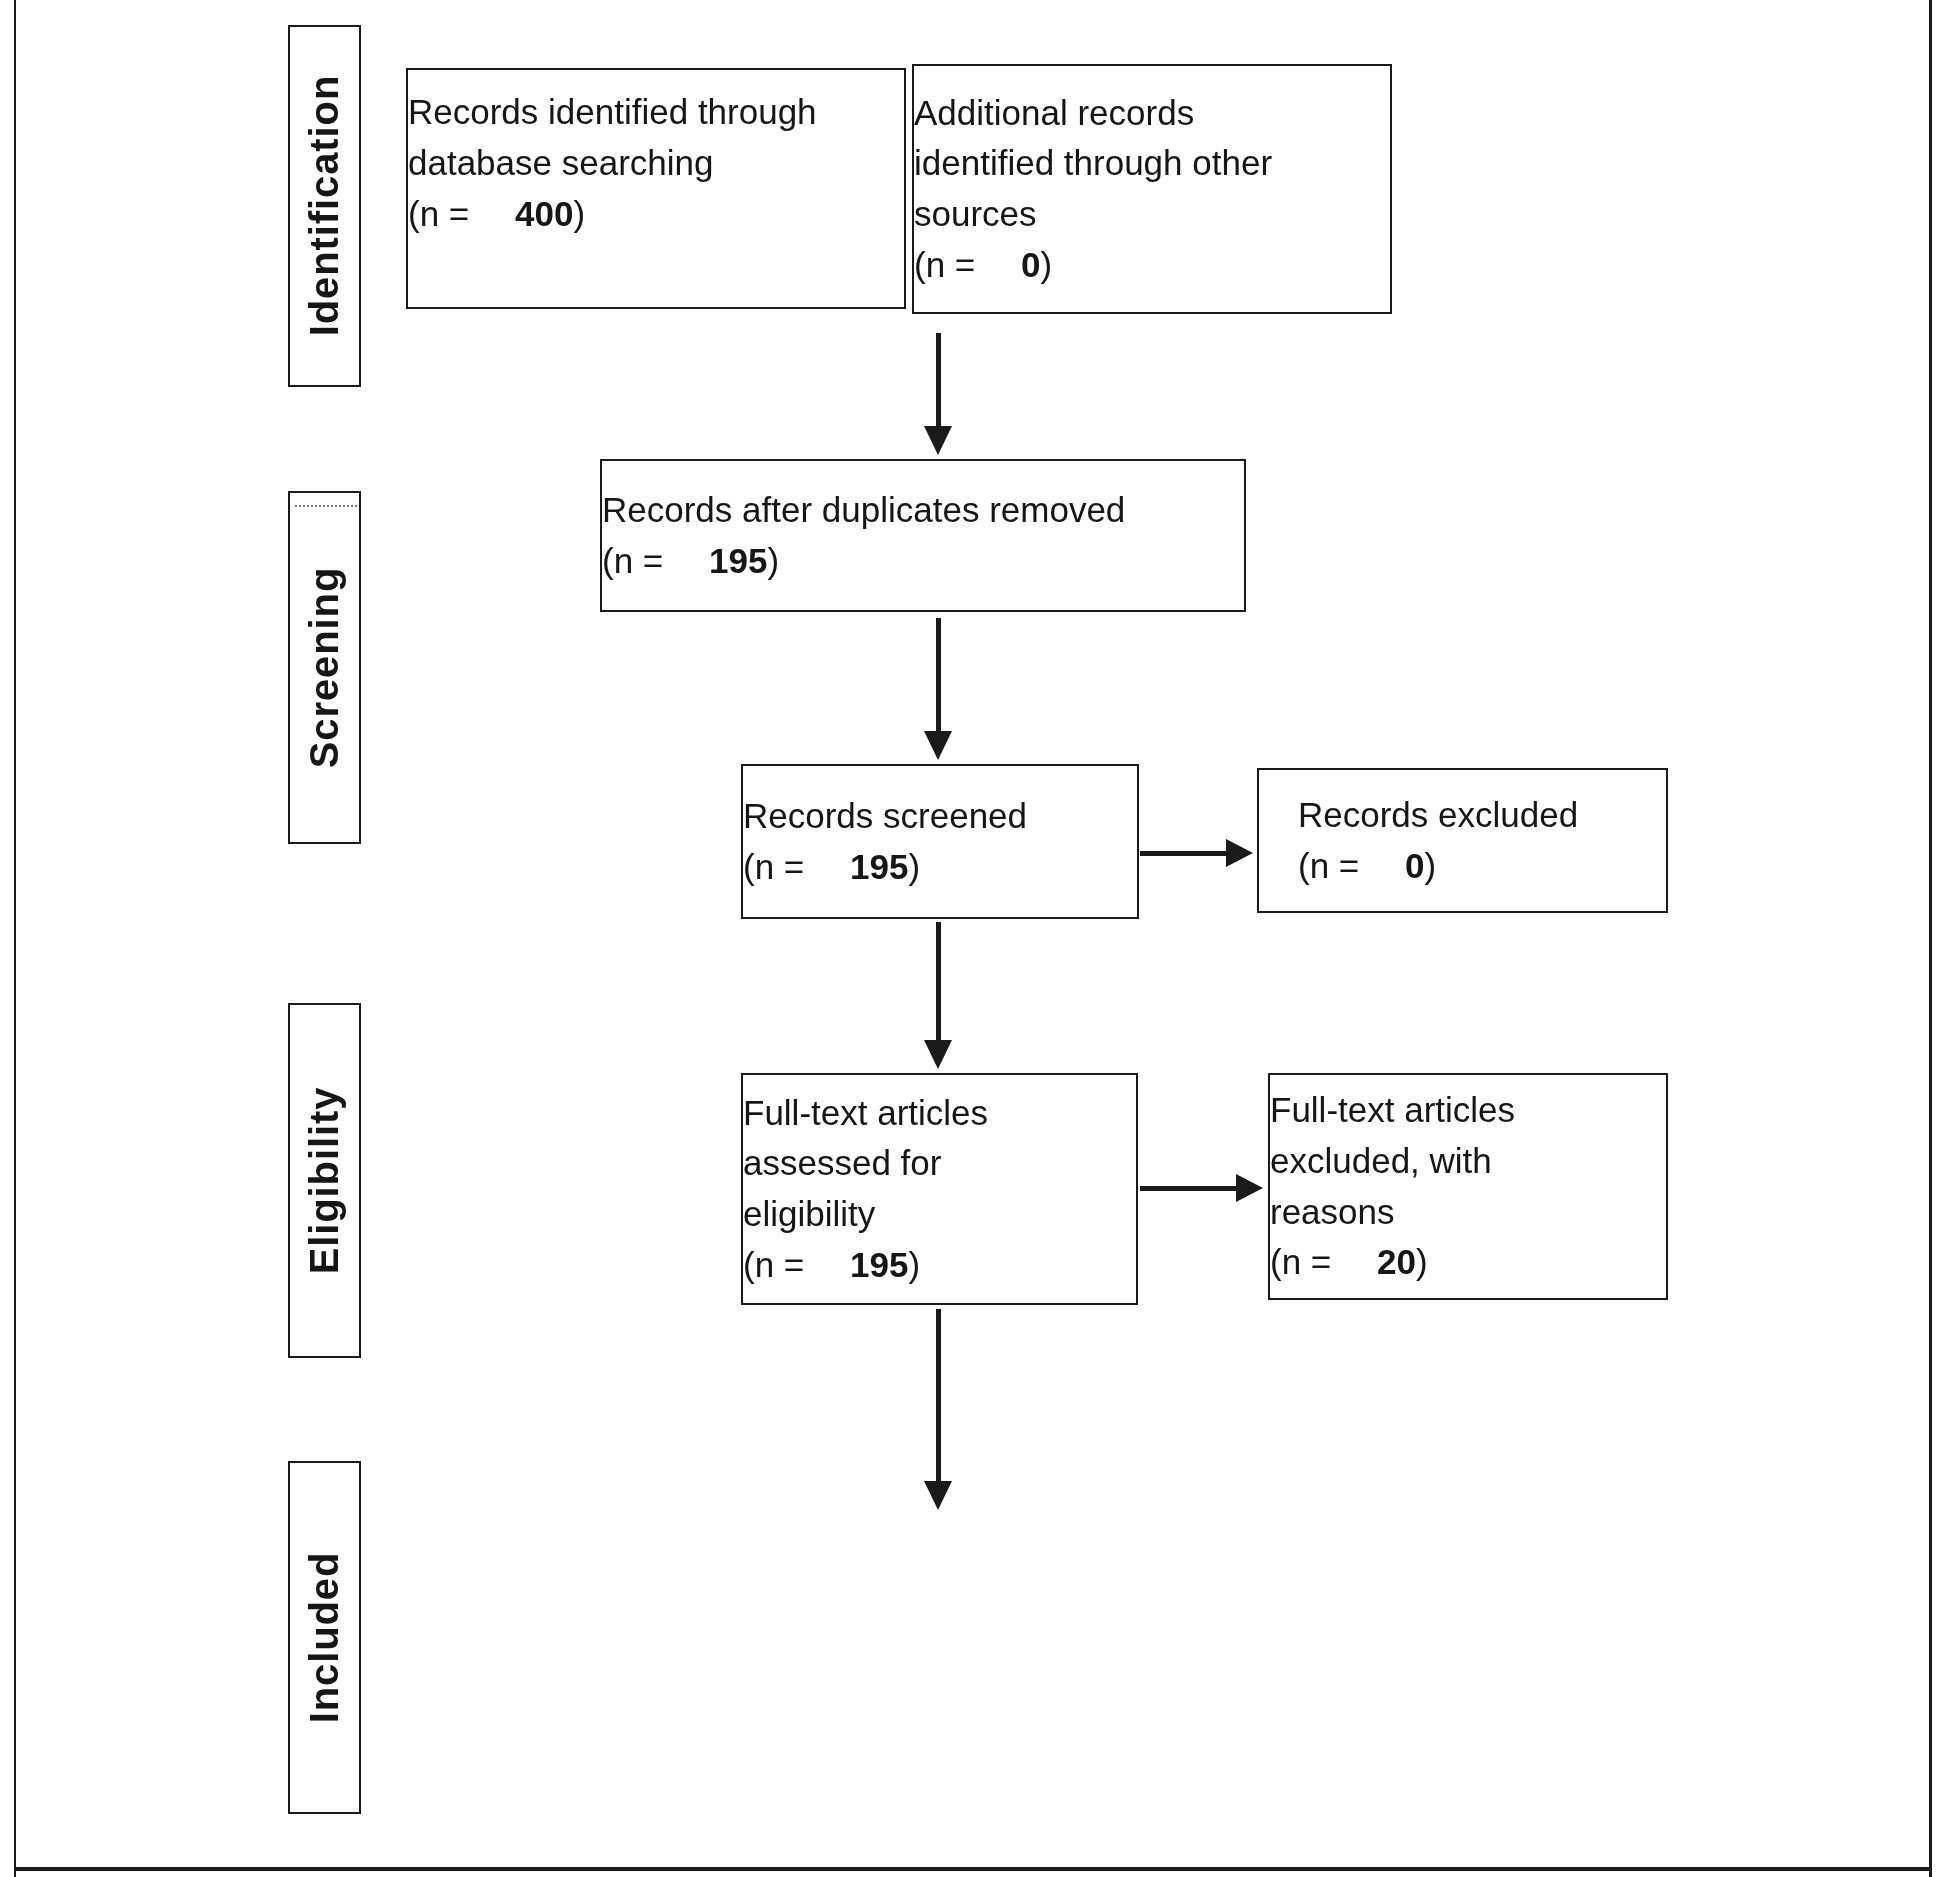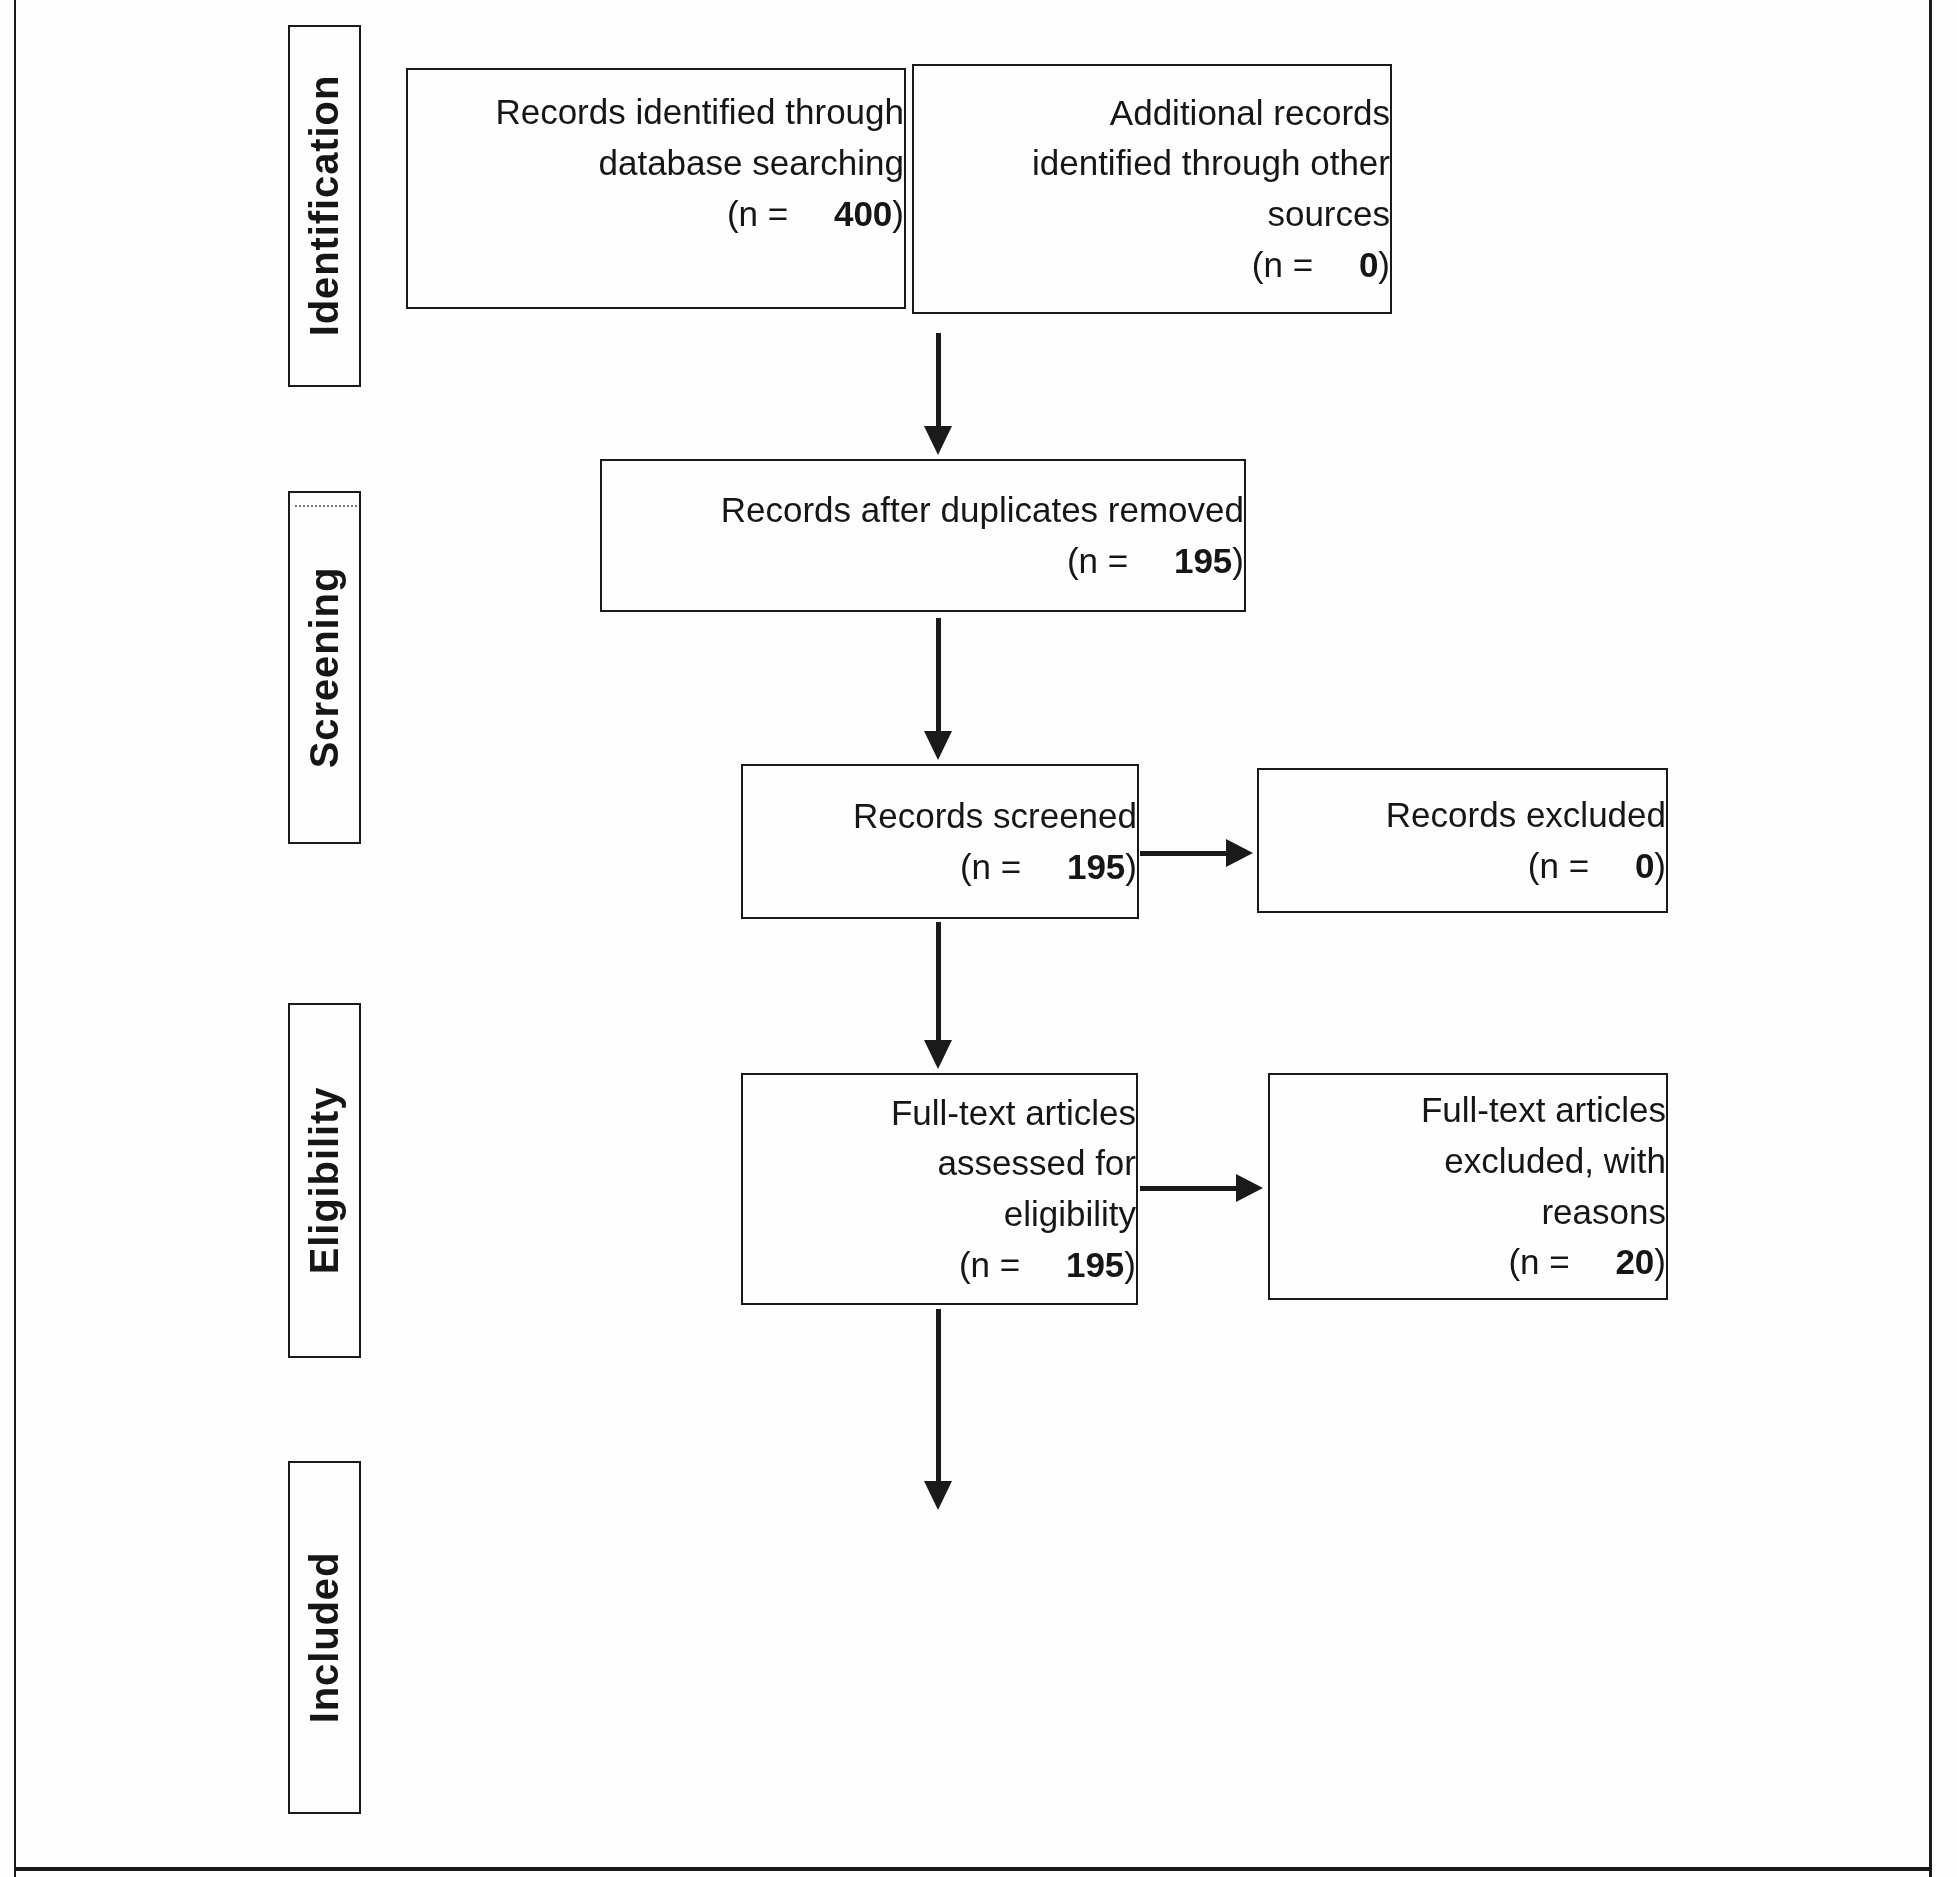--- a/index.html
+++ b/index.html
@@ -41,35 +41,35 @@
   .stage-eligibility    { top: 1003px; height: 355px; }
   .stage-included       { top: 1461px; height: 353px; }
 
   .flow-box {
     position: absolute;
     border: 2.7px solid #1a1a1a;
     background: #fefefe;
     box-sizing: border-box;
     display: flex;
     flex-direction: column;
-    align-items: flex-end;
+    align-items: flex-start;
     justify-content: center;
     text-align: center;
     font-size: 35px;
     line-height: 1.45;
     color: #161616;
   }
   .flow-box .line { white-space: nowrap; }
   .nval { font-weight: bold; margin-left: 36px; }
 
   .box-identified  { left: 406px;  top: 68px;   width: 500px; height: 241px; padding-bottom: 50px; }
   .box-additional  { left: 912px; top: 64px;   width: 480px; height: 250px; }
   .box-duplicates  { left: 600px;  top: 459px;  width: 646px; height: 153px; }
   .box-screened    { left: 741px;  top: 764px;  width: 398px; height: 155px; }
-  .box-excluded    { left: 1257px; top: 768px;  width: 411px; height: 145px; }
+  .box-excluded    { left: 1257px; top: 768px;  width: 411px; height: 145px; padding-left: 39px; }
   .box-fulltext    { left: 741px;  top: 1073px; width: 397px; height: 232px; }
   .box-ft-excluded { left: 1268px; top: 1073px; width: 400px; height: 227px; }
   .box-included    { left: 741px;  top: 1514px; width: 397px; height: 232px; padding-bottom: 41px; }
 
   .varrow {
     position: absolute;
     width: 4.5px;
     background: #1a1a1a;
   }
   .varrow::after {

